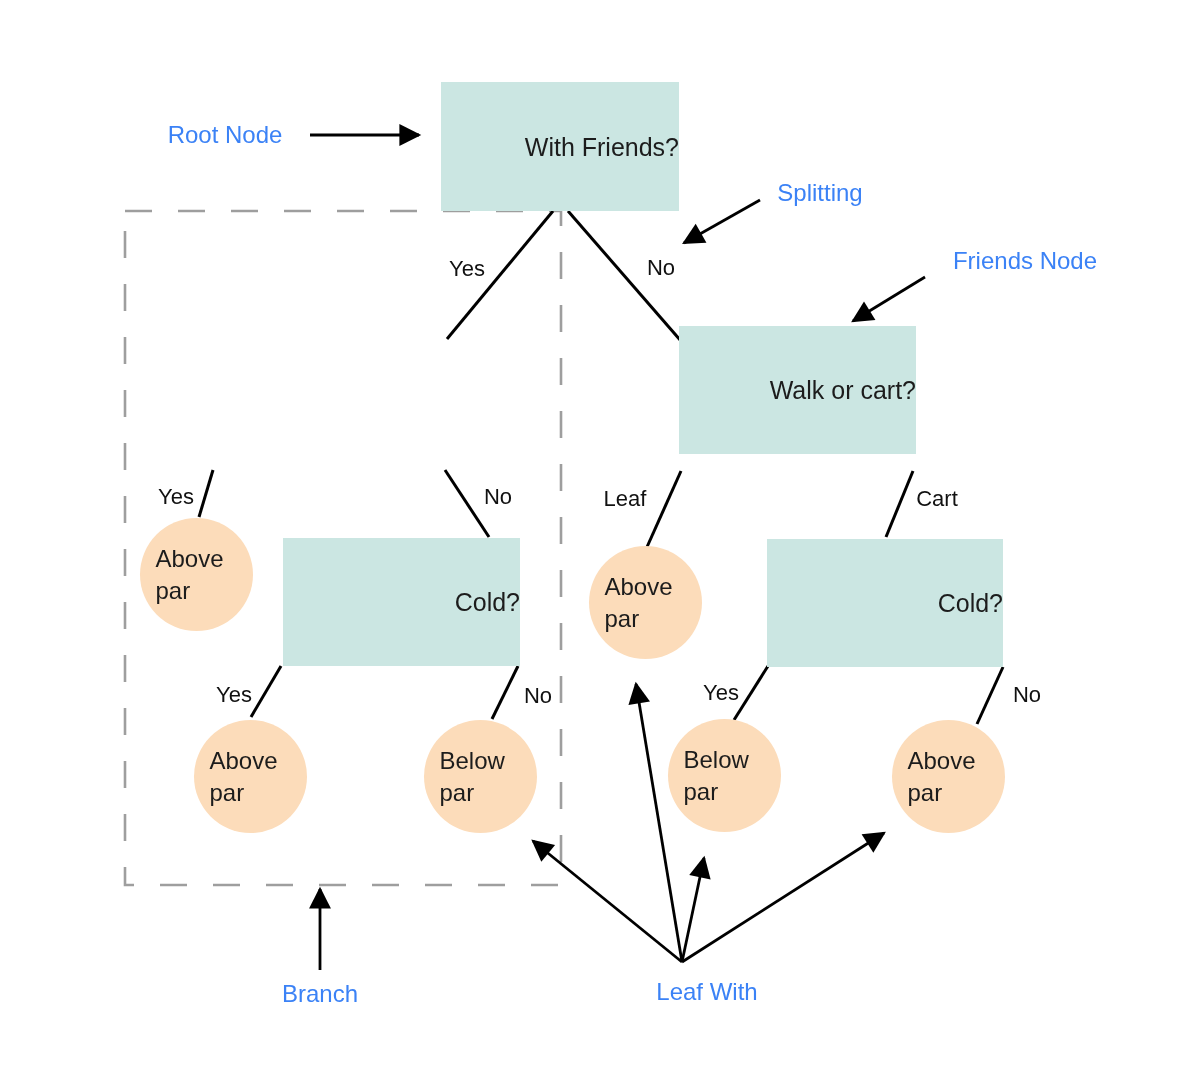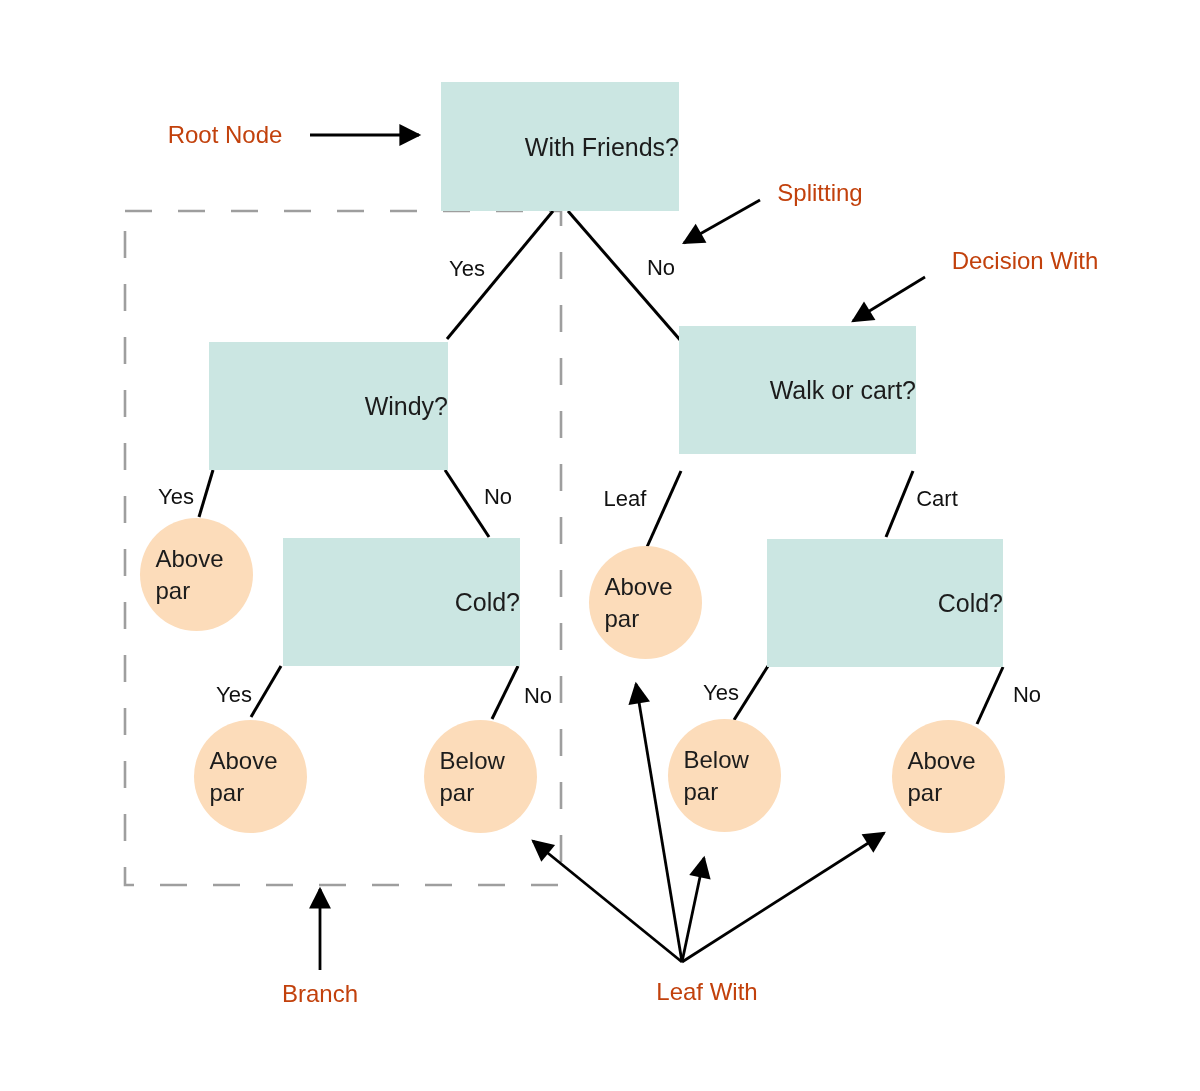--- a/index.html
+++ b/index.html
@@ -17,21 +17,21 @@
     background:#fcdcba;border-radius:50%;width:113px;height:113px;
     font-size:24px;line-height:1.3;text-align:left;
   }
   .leaf span{display:block;width:82px;}
   .elabel{
     position:absolute;transform:translate(-50%,-50%);
     font-size:22px;font-weight:400;white-space:nowrap;color:#111;
   }
   .anno{
     position:absolute;transform:translate(-50%,-50%);
-    font-size:24px;font-weight:400;white-space:nowrap;color:#c2410c;
+    font-size:24px;font-weight:400;white-space:nowrap;color:#3b82f6;
   }
   svg .edge{stroke:#000;stroke-width:3;}
   svg .arrow{stroke:#000;stroke-width:2.8;}
   svg .dashed{fill:none;stroke:#9e9e9e;stroke-width:2.6;stroke-dasharray:27 26;}
 </style>
 </head>
 <body>
 
 <div class="canvas">
 
@@ -61,23 +61,20 @@
     <line class="arrow" x1="320" y1="970" x2="320" y2="889" marker-end="url(#ah)"></line>
     <line class="arrow" x1="682" y1="962" x2="533" y2="841" marker-end="url(#ah)"></line>
     <line class="arrow" x1="682" y1="962" x2="636" y2="684" marker-end="url(#ah)"></line>
     <line class="arrow" x1="682" y1="962" x2="704" y2="858" marker-end="url(#ah)"></line>
     <line class="arrow" x1="682" y1="962" x2="884" y2="833" marker-end="url(#ah)"></line>
   </svg>
 
   <div class="dnode" style="left:441px;top:82px;width:238px;height:129px;">
     <span>With Friends?</span>
   </div>
-  <div class="dnode" style="left:209px;top:342px;width:239px;height:128px;">
-    <span>Windy?</span>
-  </div>
   <div class="dnode" style="left:679px;top:326px;width:237px;height:128px;">
     <span>Walk or cart?</span>
   </div>
   <div class="dnode" style="left:283px;top:538px;width:237px;height:128px;">
     <span>Cold?</span>
   </div>
   <div class="dnode" style="left:767px;top:539px;width:236px;height:128px;">
     <span>Cold?</span>
   </div>
 
@@ -106,17 +103,17 @@
   <div class="elabel" style="left:498px;top:497px;">No</div>
   <div class="elabel" style="left:625px;top:499px;">Leaf</div>
   <div class="elabel" style="left:937px;top:499px;">Cart</div>
   <div class="elabel" style="left:234px;top:695px;">Yes</div>
   <div class="elabel" style="left:538px;top:696px;">No</div>
   <div class="elabel" style="left:721px;top:693px;">Yes</div>
   <div class="elabel" style="left:1027px;top:695px;">No</div>
 
   <div class="anno" style="left:225px;top:135px;">Root Node</div>
   <div class="anno" style="left:820px;top:193px;">Splitting</div>
-  <div class="anno" style="left:1025px;top:261px;">Decision With</div>
+  <div class="anno" style="left:1025px;top:261px;">Friends Node</div>
   <div class="anno" style="left:320px;top:994px;">Branch</div>
   <div class="anno" style="left:707px;top:992px;">Leaf With</div>
 
 </div>
 
 </body></html>

